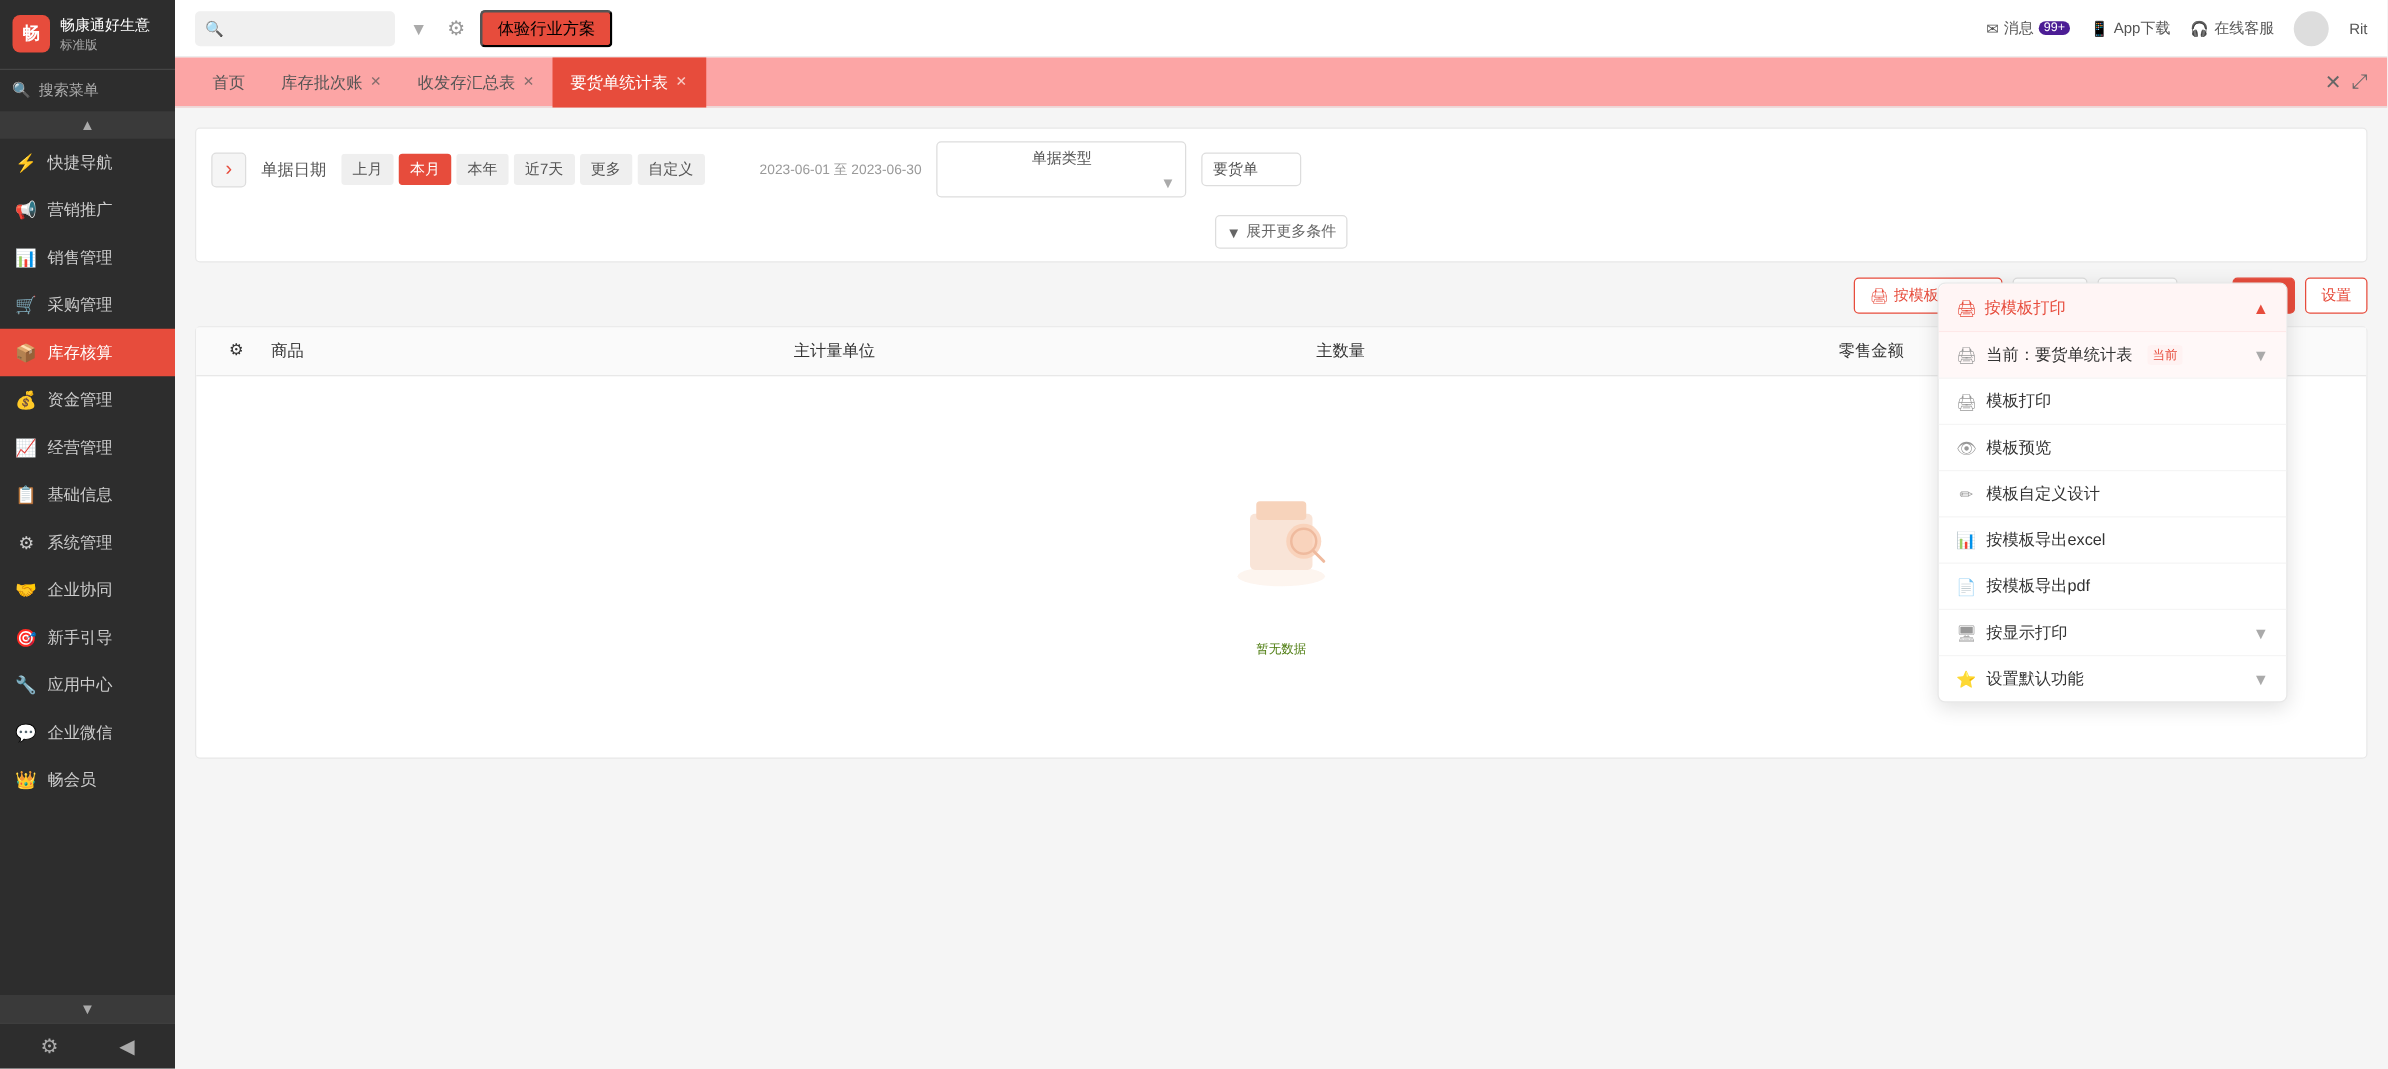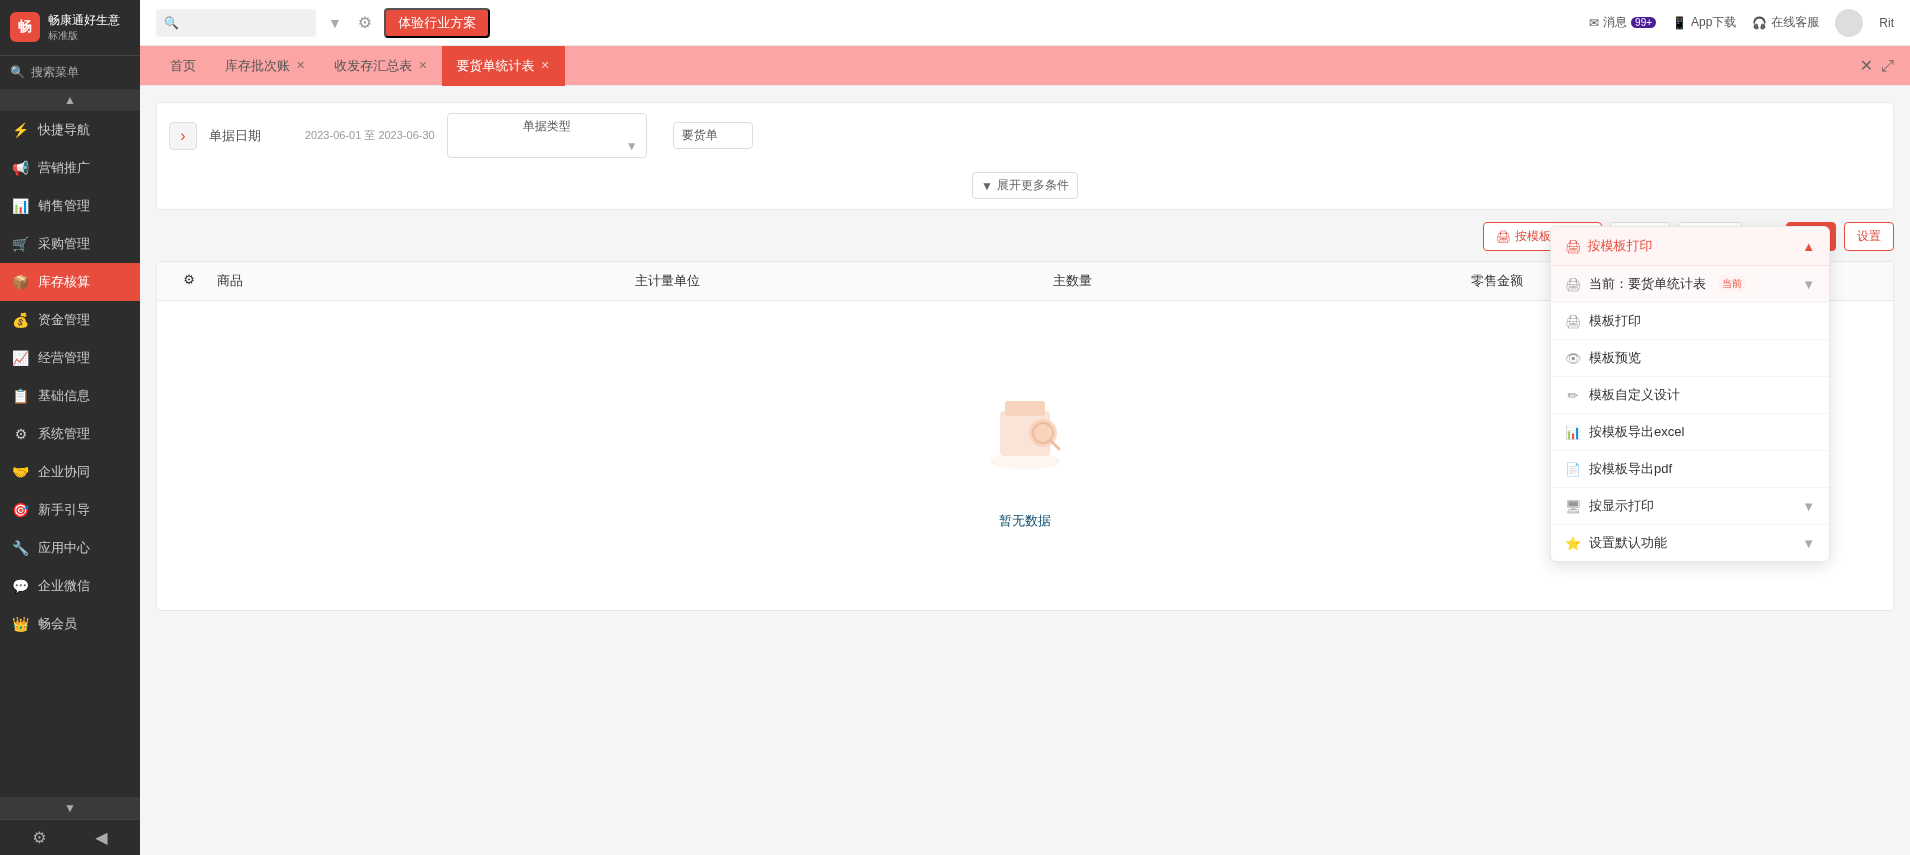--- a/index.html
+++ b/index.html
@@ -68,21 +68,21 @@
       height: 46px;
       display: flex; align-items: center; gap: 12px;
     }
     .topbar-search {
       width: 160px; height: 28px; background: #f0f0f0;
       border-radius: 4px; display: flex; align-items: center; padding: 0 8px;
       color: #aaa; font-size: 12px;
     }
     .topbar-gear { color: #999; cursor: pointer; font-size: 16px; margin-left: 4px; }
     .topbar-trial {
-      background: #e74c3c; color: #ffffff; padding: 4px 12px;
+      background: #e74c3c; color: #000000; padding: 4px 12px;
       border-radius: 4px; font-size: 13px; cursor: pointer; white-space: nowrap;
     }
     .topbar-spacer { flex: 1; }
     .topbar-actions { display: flex; align-items: center; gap: 16px; }
     .topbar-action { display: flex; align-items: center; gap: 4px; color: #555; cursor: pointer; font-size: 12px; }
     .topbar-action .badge {
       background: #4c1d95; color: white; border-radius: 8px;
       padding: 0 4px; font-size: 10px; min-width: 16px; text-align: center;
     }
     .avatar { width: 28px; height: 28px; background: #ddd; border-radius: 50%; }
@@ -185,21 +185,21 @@
       text-align: left;
     }
     .th:first-child { text-align: center; }
     .empty-state {
       display: flex; flex-direction: column; align-items: center;
       justify-content: center; padding: 80px 0;
     }
     .empty-icon {
       font-size: 80px; margin-bottom: 12px; opacity: 0.5;
     }
-    .empty-text { color: #0c4a6e; font-size: 13px; }
+    .empty-text { color: #4d7c0f; font-size: 10px; }
 
     
     .content-toolbar {
       display: flex; align-items: center; justify-content: space-between;
       margin-bottom: 10px;
     }
     .toolbar-right { display: flex; align-items: center; gap: 8px; }
     .toolbar-btn {
       display: flex; align-items: center; gap: 4px;
       padding: 5px 12px; border: 1px solid #ddd; border-radius: 4px;
@@ -379,26 +379,36 @@
   </div>
 
   <div class="content">
 
     <div class="filter-bar">
       <div class="filter-row">
         <div class="filter-expand-btn">
           <span>›</span>
         </div>
         <span class="filter-label">单据日期</span>
+        <div class="date-filter">
+          <button class="date-btn">上月</button>
+          <div>
+            <button class="date-btn active">本月</button>
+          </div>
+          <button class="date-btn">本年</button>
+          <button class="date-btn">近7天</button>
+          <button class="date-btn">更多</button>
+          <button class="date-btn">自定义</button>
+        </div>
         <div style="font-size:11px;color:#999;margin-left:32px;">2023-06-01 至 2023-06-30</div>
         <div class="filter-select">
           <span>单据类型</span>
           <span class="chevron">▼</span>
         </div>
-        <div class="filter-input" style="display:flex;align-items:flex-end;gap:4px;min-width:80px;margin-left:14px;">
+        <div class="filter-input" style="display:flex;align-items:flex-end;gap:4px;min-width:80px;">
           <span>要货单</span>
         </div>
       </div>
       <div style="display:flex;justify-content:center;margin-top:8px;">
         <div class="expand-conditions">
           <span>▼</span>
           <span>展开更多条件</span>
         </div>
       </div>
     </div>

